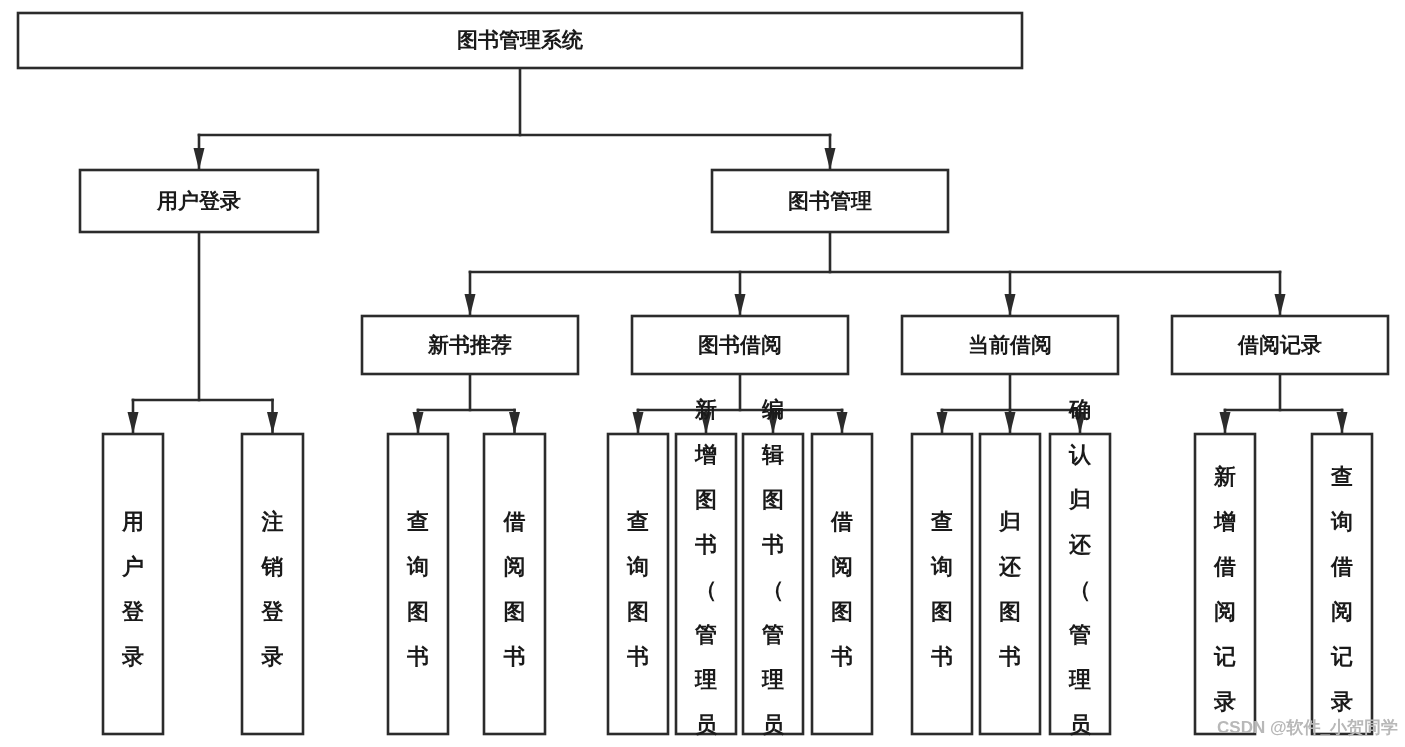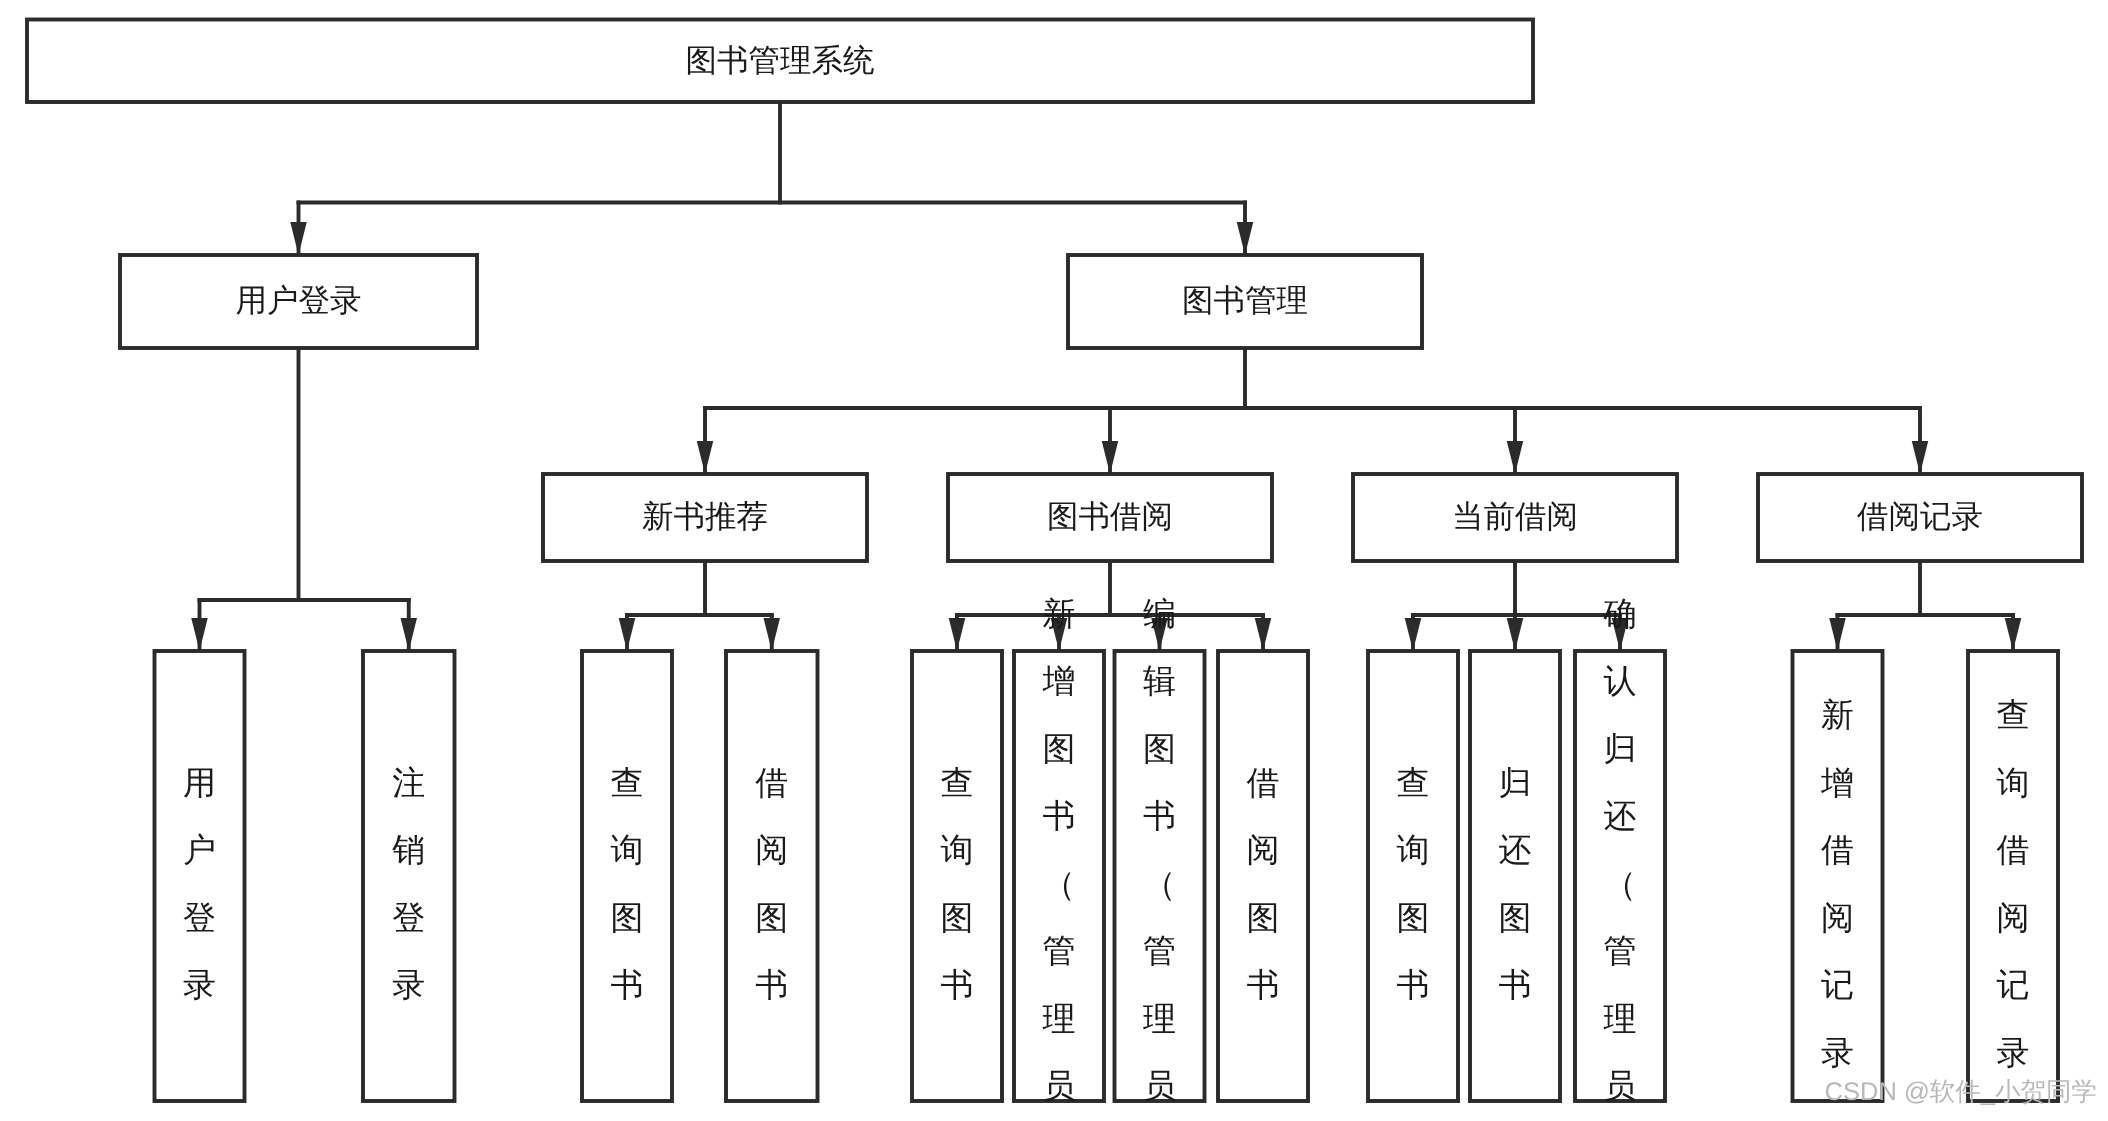--- a/index.html
+++ b/index.html
@@ -13,20 +13,21 @@
     overflow: hidden;
     font-family: "Liberation Sans", "DejaVu Sans", sans-serif;
     position: relative;
   }
   #diagram-root {
     position: absolute;
     left: 0;
     top: 0;
     width: 1405px;
     height: 747px;
+    font-weight: bold;
   }
   svg.diagram-canvas {
     display: block;
     width: 1405px;
     height: 747px;
   }
   .node-box {
     fill: #ffffff;
     stroke: #2b2b2b;
     stroke-width: 2.6;

